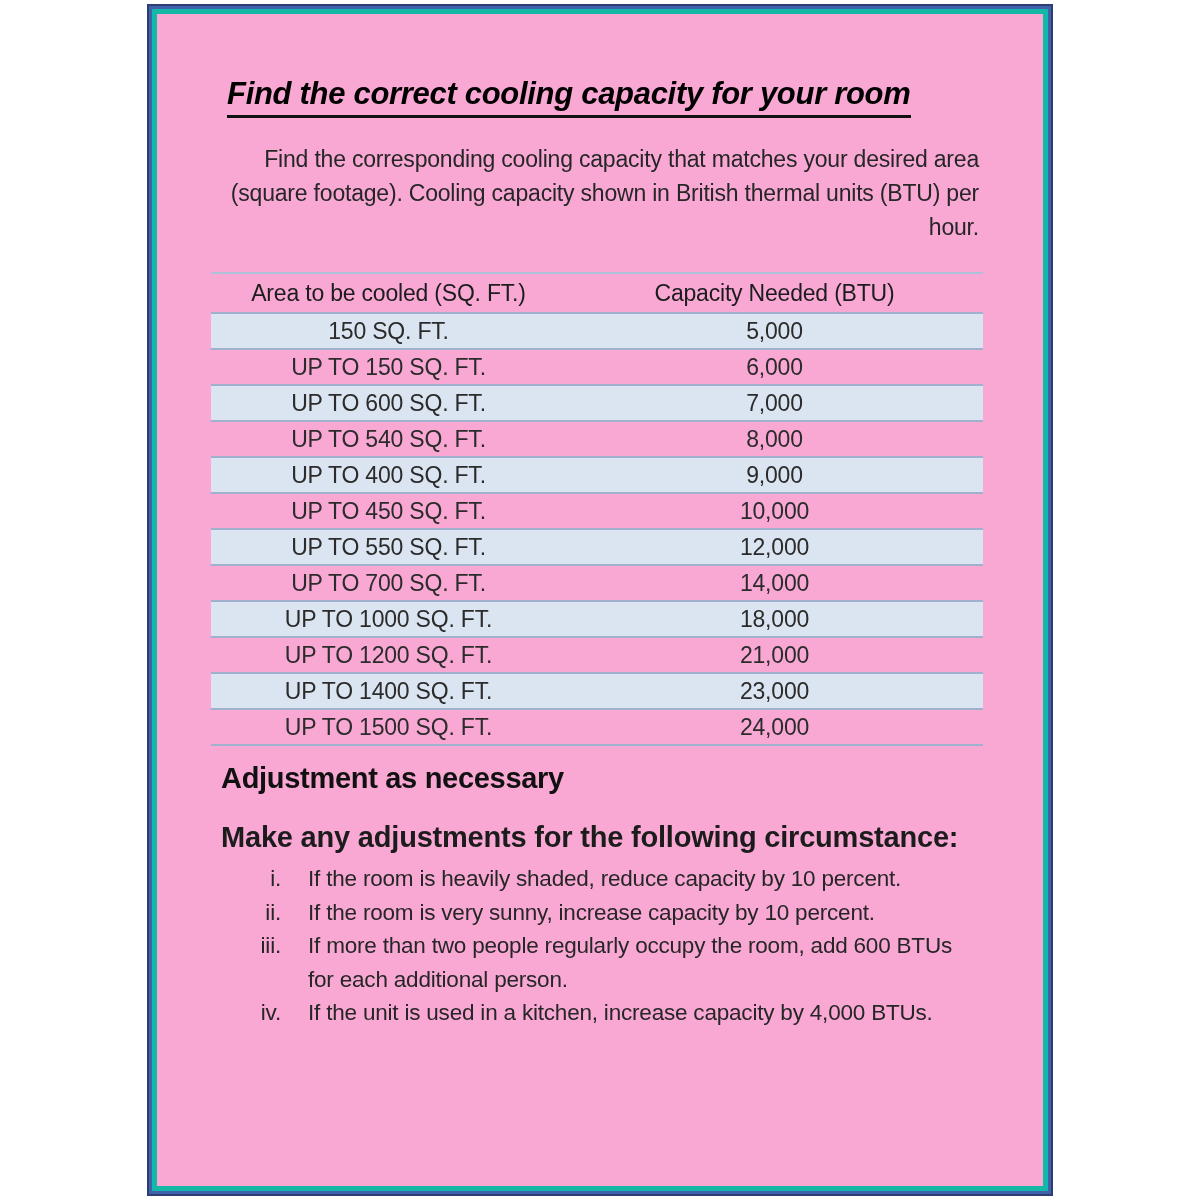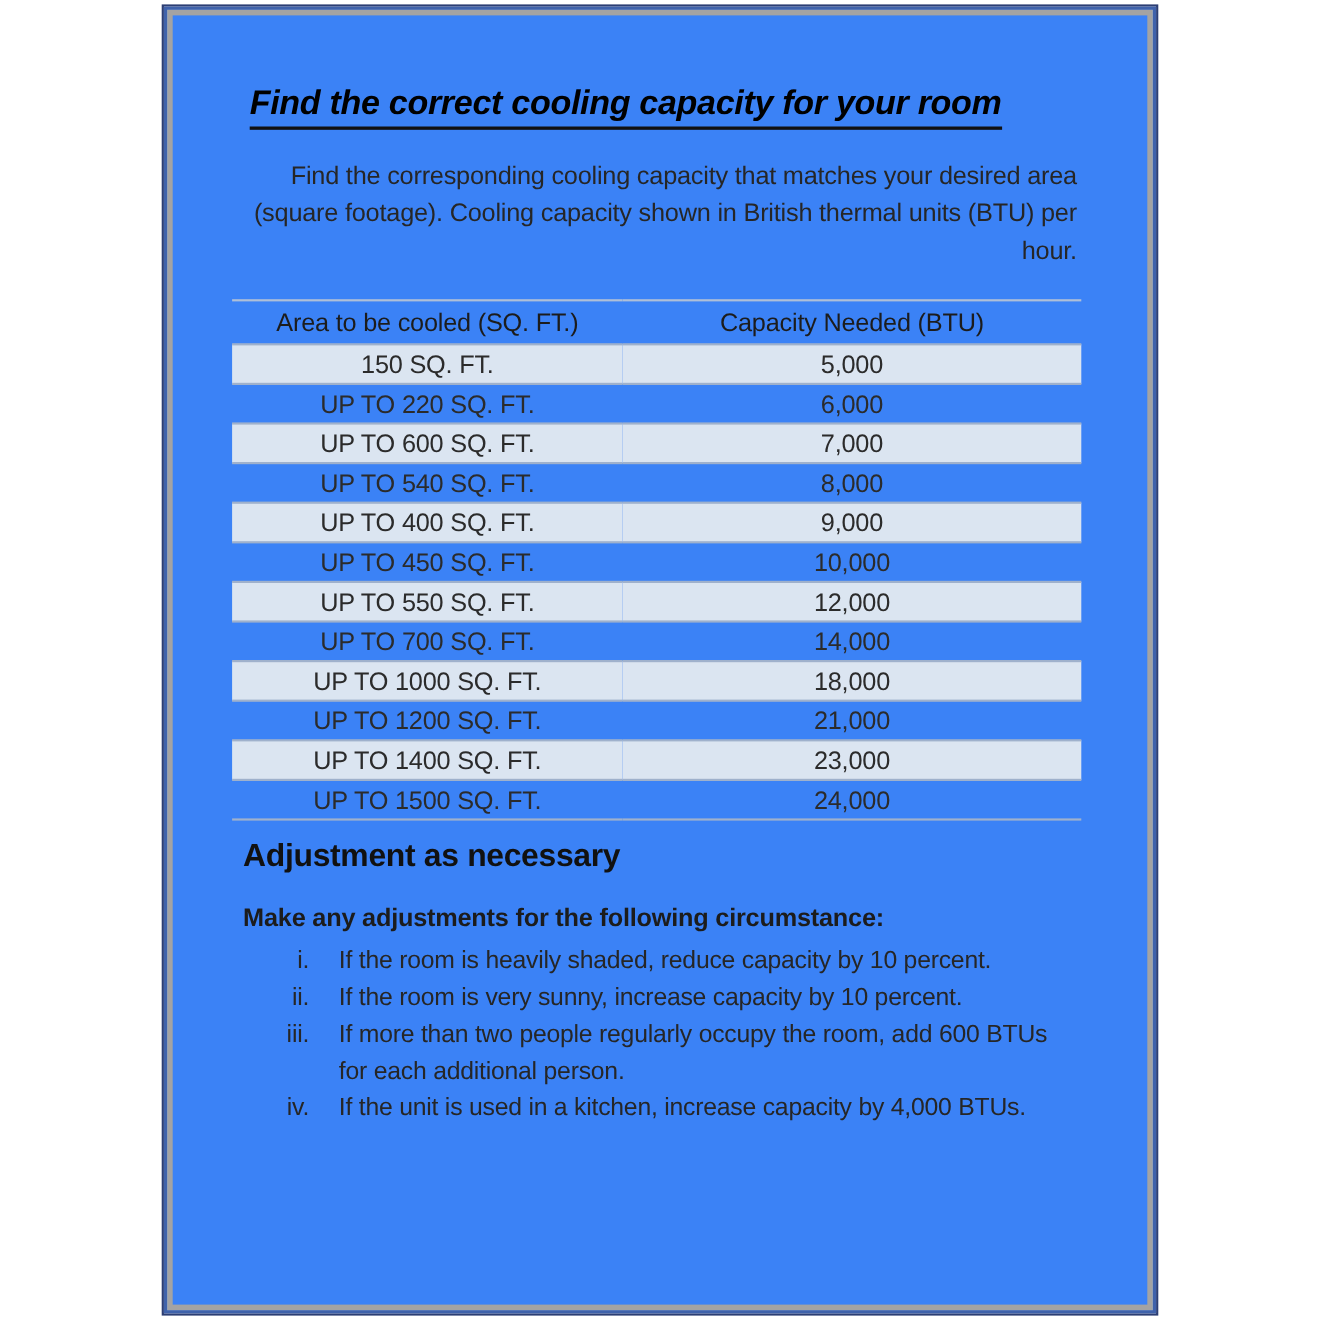--- a/index.html
+++ b/index.html
@@ -30,22 +30,22 @@
     background: #ffffff;
   }
   .frame-b {
     width: 100%; height: 100%;
     box-sizing: border-box;
     border: 3px solid #3f62ab;
   }
   .frame-c {
     width: 100%; height: 100%;
     box-sizing: border-box;
-    border: 5px solid #a3a3a3;
-    background: #3b82f6;
+    border: 5px solid #14b8a6;
+    background: #f9a8d4;
     overflow: hidden;
   }
   h1 {
     margin: 62px 0 0 70px;
     font-size: 31px;
     font-weight: bold;
     font-style: italic;
     letter-spacing: -0.3px;
     color: #000000;
   }
@@ -95,21 +95,21 @@
   table.cap-table td { font-size: 23px; }
   h2 {
     margin: 16px 0 0 64px;
     font-size: 29px;
     font-weight: bold;
     letter-spacing: -0.3px;
     color: #111111;
   }
   .lead {
     margin: 26px 0 0 64px;
-    font-size: 23px;
+    font-size: 29px;
     font-weight: bold;
     letter-spacing: -0.2px;
     color: #1c1c1c;
   }
   .adj-list {
     margin: 8px 0 0 64px;
   }
   .adj-item {
     display: flex;
     font-size: 22.5px;
@@ -149,21 +149,21 @@
               <th>Area to be cooled (SQ. FT.)</th>
               <th>Capacity Needed (BTU)</th>
             </tr>
           </thead>
           <tbody id="table-body">
               <tr class="shaded">
                 <td>150 SQ. FT.</td>
                 <td>5,000</td>
               </tr>
               <tr class="">
-                <td>UP TO 220 SQ. FT.</td>
+                <td>UP TO 150 SQ. FT.</td>
                 <td>6,000</td>
               </tr>
               <tr class="shaded">
                 <td>UP TO 600 SQ. FT.</td>
                 <td>7,000</td>
               </tr>
               <tr class="">
                 <td>UP TO 540 SQ. FT.</td>
                 <td>8,000</td>
               </tr>

